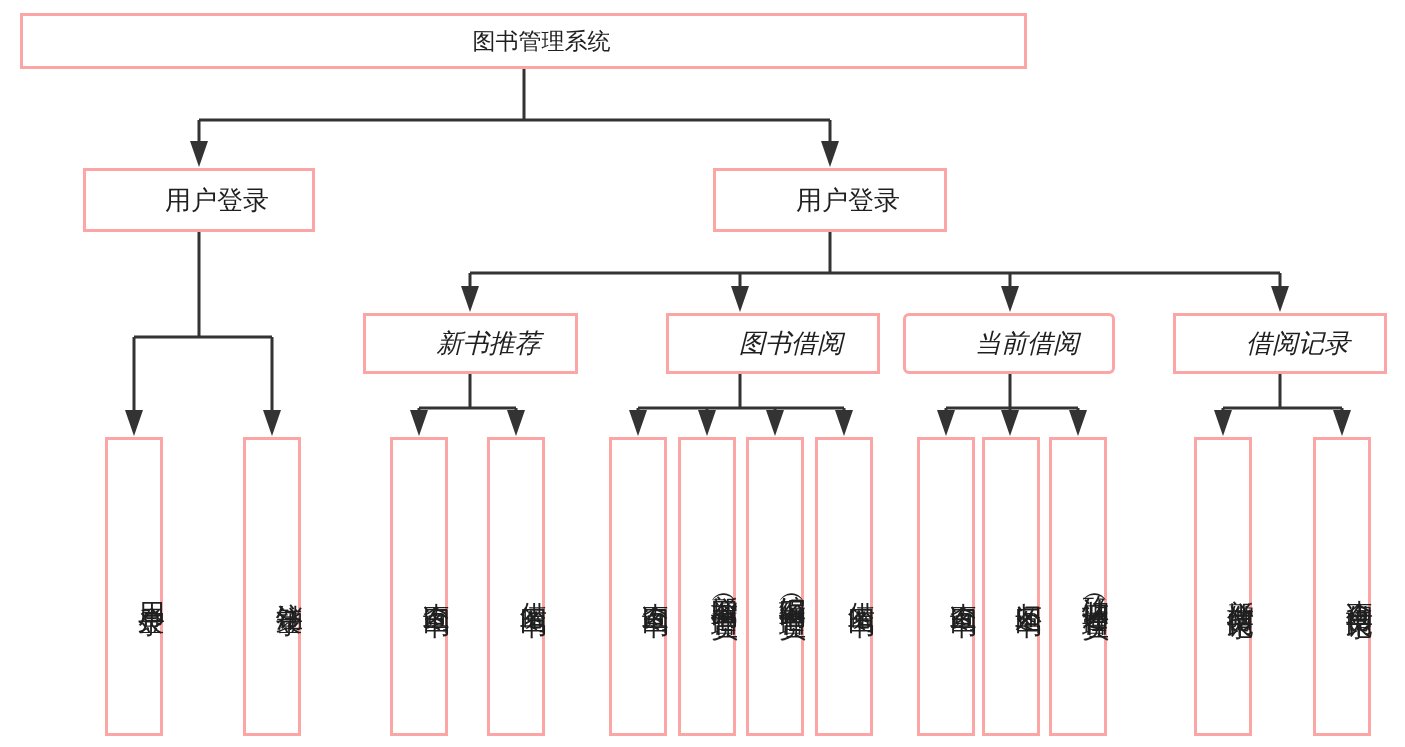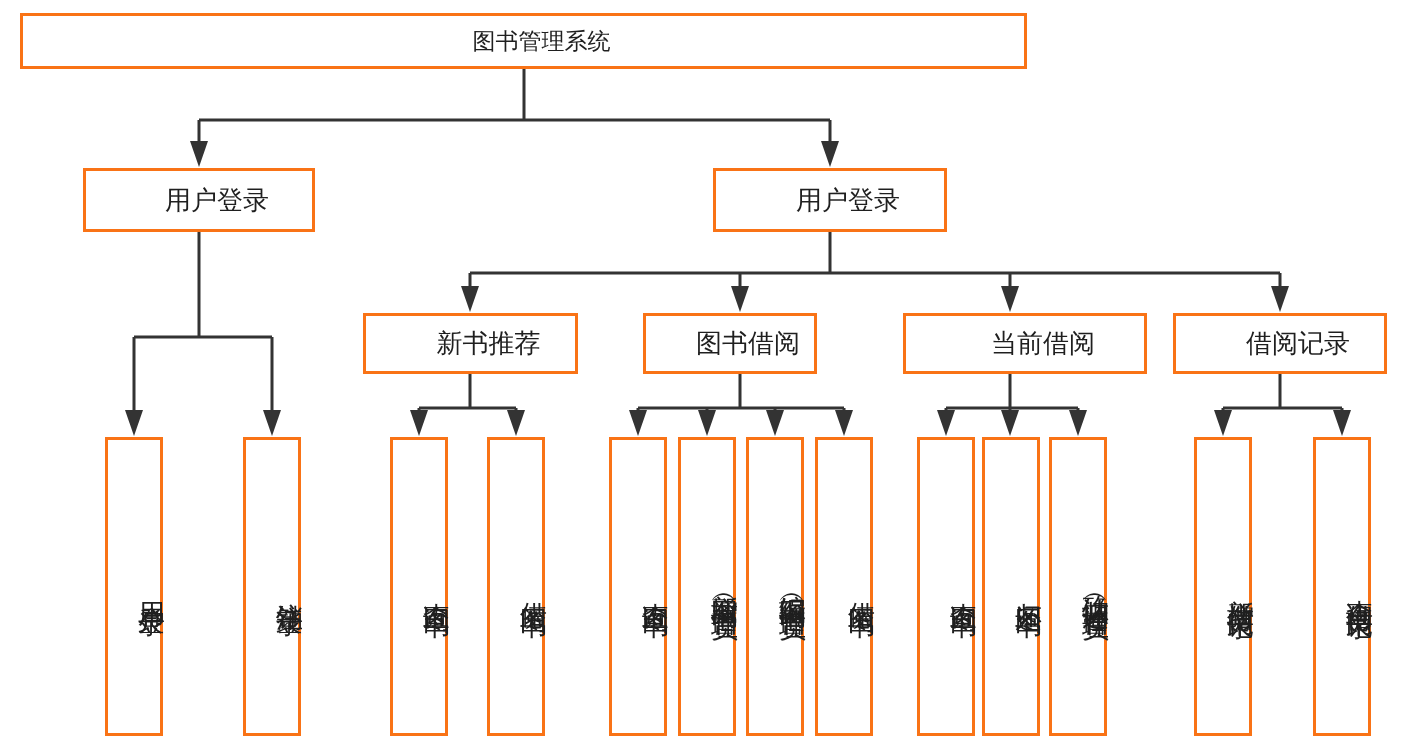--- a/index.html
+++ b/index.html
@@ -18,38 +18,38 @@
   .connectors {
     position: absolute;
     left: 0;
     top: 0;
     z-index: 1;
   }
   .box {
     position: absolute;
     box-sizing: border-box;
     background: #ffffff;
-    border: 3px solid #f97316;
+    border: 3px solid #fca5a5;
     color: #1f1f1f;
     display: flex;
     align-items: center;
     justify-content: center;
     text-align: center;
     z-index: 2;
     padding-left: 36px;
   }
   .box.title   { left: 20px;  top: 13px;  width: 1007px; height: 56px; font-size: 23px; }
   .box.lvl2    { top: 168px; height: 64px; font-size: 26px; }
-  .box.lvl3    { top: 313px; height: 61px; font-size: 26px; }
+  .box.lvl3    { top: 313px; height: 61px; font-size: 26px; font-style: italic; }
   .box.leaf    { top: 437px; height: 299px; width: 58px; }
   .b-user      { left: 83px;  width: 232px; }
   .b-mgmt      { left: 713px; width: 234px; }
   .g-newbook   { left: 363px; width: 215px; }
-  .g-borrow    { left: 643px; width: 174px; }
-  .g-current   { left: 903px; width: 244px; }
+  .g-borrow    { left: 666px; width: 214px; }
+  .g-current   { left: 903px; width: 212px; border-radius: 6px; }
   .g-records   { left: 1173px; width: 214px; }
   .l1  { left: 105px; }
   .l2  { left: 243px; }
   .l3  { left: 390px; }
   .l4  { left: 487px; }
   .l5  { left: 609px; }
   .l6  { left: 678px; }
   .l7  { left: 746px; }
   .l8  { left: 815px; }
   .l9  { left: 917px; }

